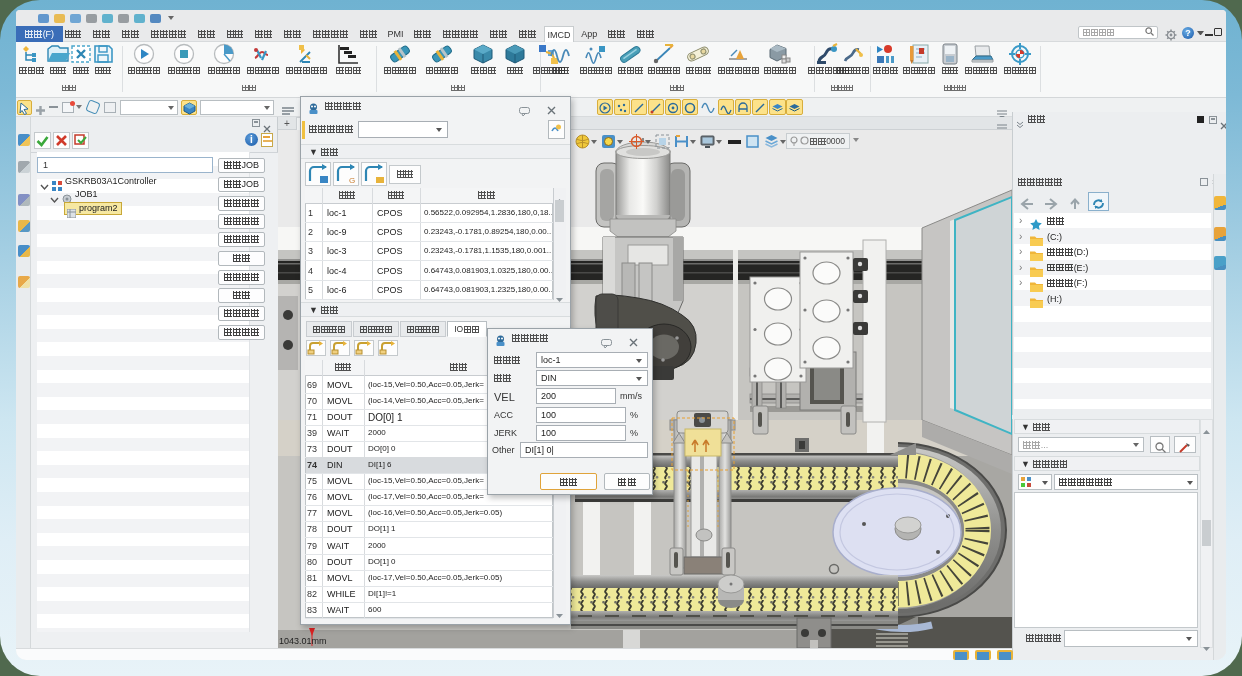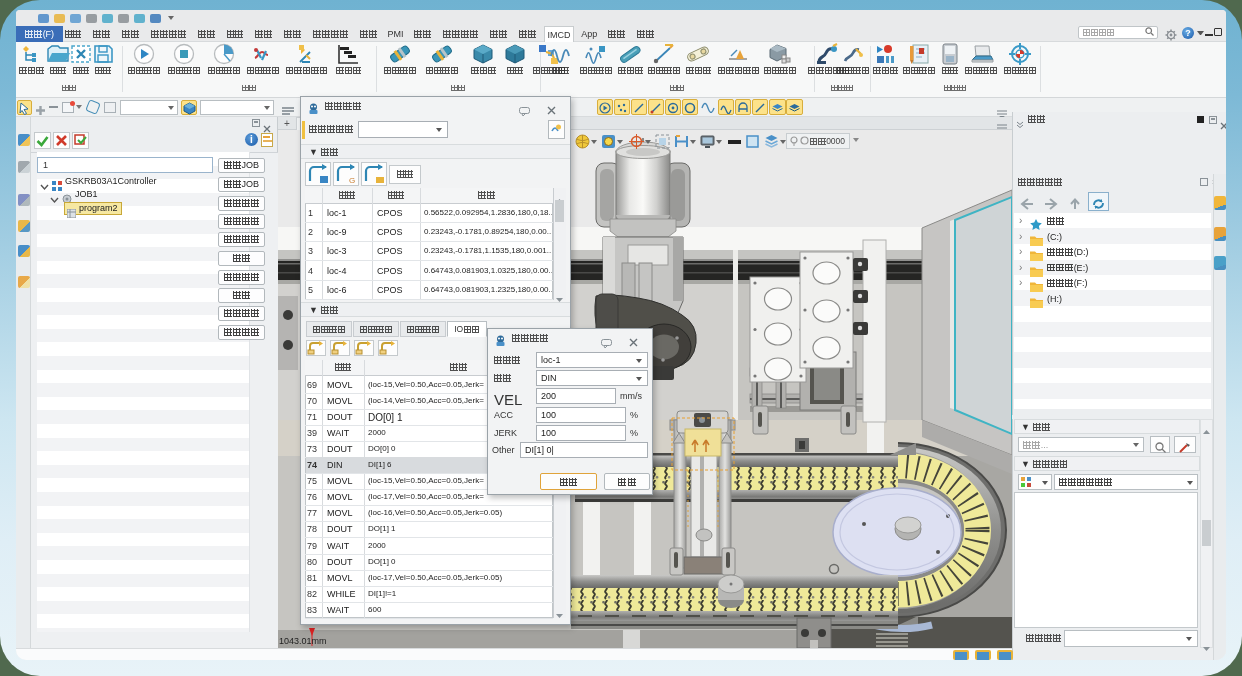--- a/index.html
+++ b/index.html
@@ -971,21 +971,21 @@
           <rect x="0.5" y="0.5" width="10" height="6" rx="2" fill="none" stroke="#8a9298"></rect>
           <path d="M3 7l1 2 2-2" fill="none" stroke="#8a9298"></path>
         </svg></div>
       <div class="abs" style="left:629px;top:333px;width:10px;height:10px;z-index:40"><svg width="9" height="9" viewBox="0 0 9 9">
           <path d="M1 1l7 7M8 1L1 8" stroke="#6a7278" stroke-width="1.4"></path>
         </svg></div>
       <div class="abs" style="left:494px;top:355px;width:42px;height:11px;z-index:40;font-size:9px;color:#333;white-space:nowrap"><i class="h"></i><i class="h"></i><i class="h"></i></div>
       <div class="abs" style="left:536px;top:352px;width:112px;height:16px;z-index:40;background:#fff;border:1px solid #a8aeb4;font-size:9px;color:#222;padding:2px 0 0 4px">loc-1<div class="abs" style="right:5px;top:6px;border-top:4px solid #555;border-left:3px solid transparent;border-right:3px solid transparent"></div></div>
       <div class="abs" style="left:494px;top:373.2px;width:42px;height:11px;z-index:40;font-size:9px;color:#333;white-space:nowrap"><i class="h"></i><i class="h"></i></div>
       <div class="abs" style="left:536px;top:370.2px;width:112px;height:16px;z-index:40;background:#fff;border:1px solid #a8aeb4;font-size:9px;color:#222;padding:2px 0 0 4px">DIN<div class="abs" style="right:5px;top:6px;border-top:4px solid #555;border-left:3px solid transparent;border-right:3px solid transparent"></div></div>
-      <div class="abs" style="left:494px;top:391.4px;width:42px;height:11px;z-index:40;font-size:15px;color:#333;white-space:nowrap">VEL</div>
+      <div class="abs" style="left:494px;top:391.4px;width:42px;height:11px;z-index:40;font-size:11px;color:#333;white-space:nowrap">VEL</div>
       <div class="abs" style="left:536px;top:388.4px;width:80px;height:16px;z-index:40;background:#fff;border:1px solid #a8aeb4;font-size:9px;color:#222;padding:2px 0 0 4px">200</div>
       <div class="abs" style="left:620px;top:391.4px;width:28px;height:11px;z-index:40;font-size:9px;color:#333">mm/s</div>
       <div class="abs" style="left:494px;top:409.59999999999997px;width:42px;height:11px;z-index:40;font-size:9px;color:#333;white-space:nowrap">ACC</div>
       <div class="abs" style="left:536px;top:406.59999999999997px;width:90px;height:16px;z-index:40;background:#fff;border:1px solid #a8aeb4;font-size:9px;color:#222;padding:2px 0 0 4px">100</div>
       <div class="abs" style="left:630px;top:409.59999999999997px;width:28px;height:11px;z-index:40;font-size:9px;color:#333">%</div>
       <div class="abs" style="left:494px;top:427.79999999999995px;width:42px;height:11px;z-index:40;font-size:9px;color:#333;white-space:nowrap">JERK</div>
       <div class="abs" style="left:536px;top:424.79999999999995px;width:90px;height:16px;z-index:40;background:#fff;border:1px solid #a8aeb4;font-size:9px;color:#222;padding:2px 0 0 4px">100</div>
       <div class="abs" style="left:630px;top:427.79999999999995px;width:28px;height:11px;z-index:40;font-size:9px;color:#333">%</div>
       <div class="abs" style="left:492px;top:445px;width:26px;height:11px;z-index:40;font-size:9px;color:#333">Other</div>
       <div class="abs" style="left:520px;top:442px;width:128px;height:16px;z-index:40;background:#fff;border:1px solid #a8aeb4;font-size:9px;color:#222;padding:2px 0 0 4px">DI[1] 0|</div>

